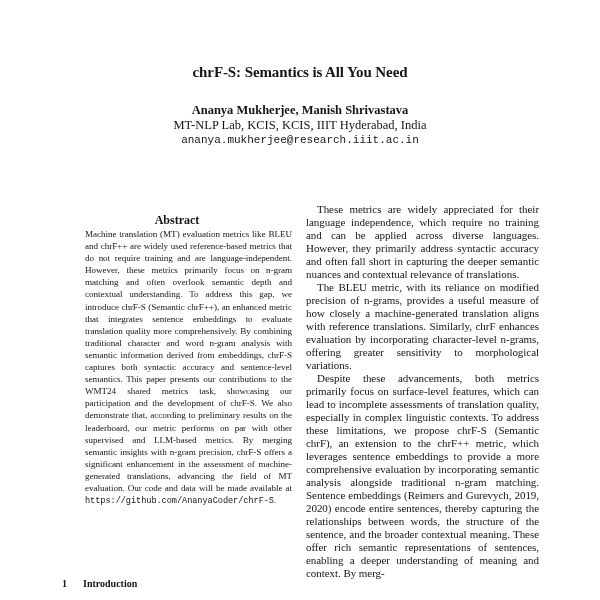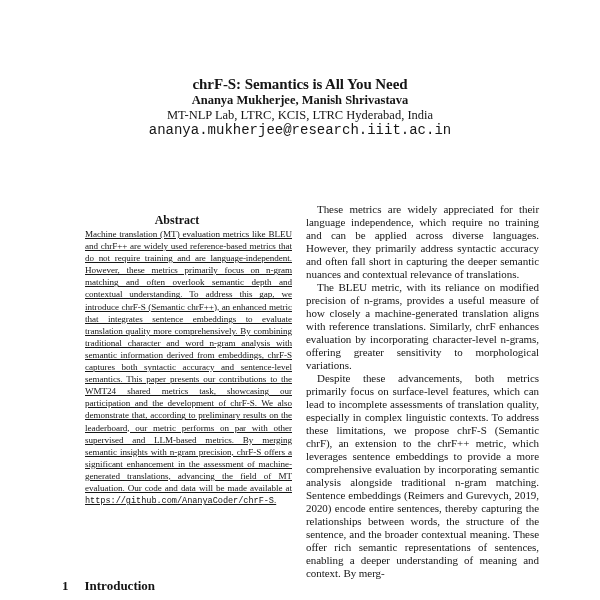--- a/index.html
+++ b/index.html
@@ -14,47 +14,47 @@
     background: #ffffff;
     overflow: hidden;
     color: #151515;
     font-family: "Liberation Serif", "DejaVu Serif", serif;
     -webkit-font-smoothing: antialiased;
   }
 
   
   .paper-title {
     position: absolute;
-    top: 76px;
+    top: 64px;
     left: 0;
     width: 600px;
     text-align: center;
     font-size: 15px;
     font-weight: bold;
     letter-spacing: -0.1px;
   }
   .author-block {
     position: absolute;
-    top: 93px;
+    top: 103px;
     left: 0;
     width: 600px;
     text-align: center;
   }
   .author-names {
     font-size: 12.5px;
     font-weight: bold;
     line-height: 15px;
   }
   .affiliation {
     font-size: 12.5px;
     line-height: 15px;
   }
   .email {
     font-family: "Liberation Mono", "DejaVu Sans Mono", monospace;
-    font-size: 14px;
+    font-size: 11px;
     line-height: 15px;
   }
 
   
   .left-col {
     position: absolute;
     left: 62px;
     top: 0;
     width: 230px;
   }
@@ -69,34 +69,33 @@
   }
   .abstract-body {
     position: absolute;
     top: 228px;
     left: 23px;
     width: 207px;
     font-size: 9.1px;
     line-height: 12.1px;
     text-align: justify;
     letter-spacing: -0.05px;
-    text-decoration: underline;
   }
   .mono {
     font-family: "Liberation Mono", "DejaVu Sans Mono", monospace;
     font-size: 8.6px;
     color: inherit;
     text-decoration: none;
   }
   .section-heading {
     position: absolute;
     top: 578px;
     left: 0;
     width: 230px;
-    font-size: 13px;
+    font-size: 10px;
     font-weight: bold;
     white-space: nowrap;
   }
   .section-number {
     display: inline-block;
     margin-right: 16px;
   }
 
   
   .right-col {
@@ -119,21 +118,21 @@
 </style>
 </head>
 <body>
 
 <div class="page">
 
   <div class="paper-title">chrF-S: Semantics is All You Need</div>
 
   <div class="author-block">
     <div class="author-names">Ananya Mukherjee, Manish Shrivastava</div>
-    <div class="affiliation">MT-NLP Lab, LTRC, KCIS, LTRC Hyderabad, India</div>
+    <div class="affiliation">MT-NLP Lab, KCIS, KCIS, IIIT Hyderabad, India</div>
     <div class="email">ananya.mukherjee@research.iiit.ac.in</div>
   </div>
 
   <div class="left-col">
     <div class="abstract-heading">Abstract</div>
 
     <div class="abstract-body">
       <span>Machine translation (MT) evaluation metrics like BLEU and chrF++ are widely used reference-based metrics that do not require training and are language-independent. However, these metrics primarily focus on n-gram matching and often overlook semantic depth and contextual understanding. To address this gap, we introduce chrF-S (Semantic chrF++), an enhanced metric that integrates sentence embeddings to evaluate translation quality more comprehensively. By combining traditional character and word n-gram analysis with semantic information derived from embeddings, chrF-S captures both syntactic accuracy and sentence-level semantics. This paper presents our contributions to the WMT24 shared metrics task, showcasing our participation and the development of chrF-S. We also demonstrate that, according to preliminary results on the leaderboard, our metric performs on par with other supervised and LLM-based metrics. By merging semantic insights with n-gram precision, chrF-S offers a significant enhancement in the assessment of machine-generated translations, advancing the field of MT evaluation. Our code and data will be made available at </span><span class="mono">https://github.com/AnanyaCoder/chrF-S</span><span>.</span>
     </div>
 

